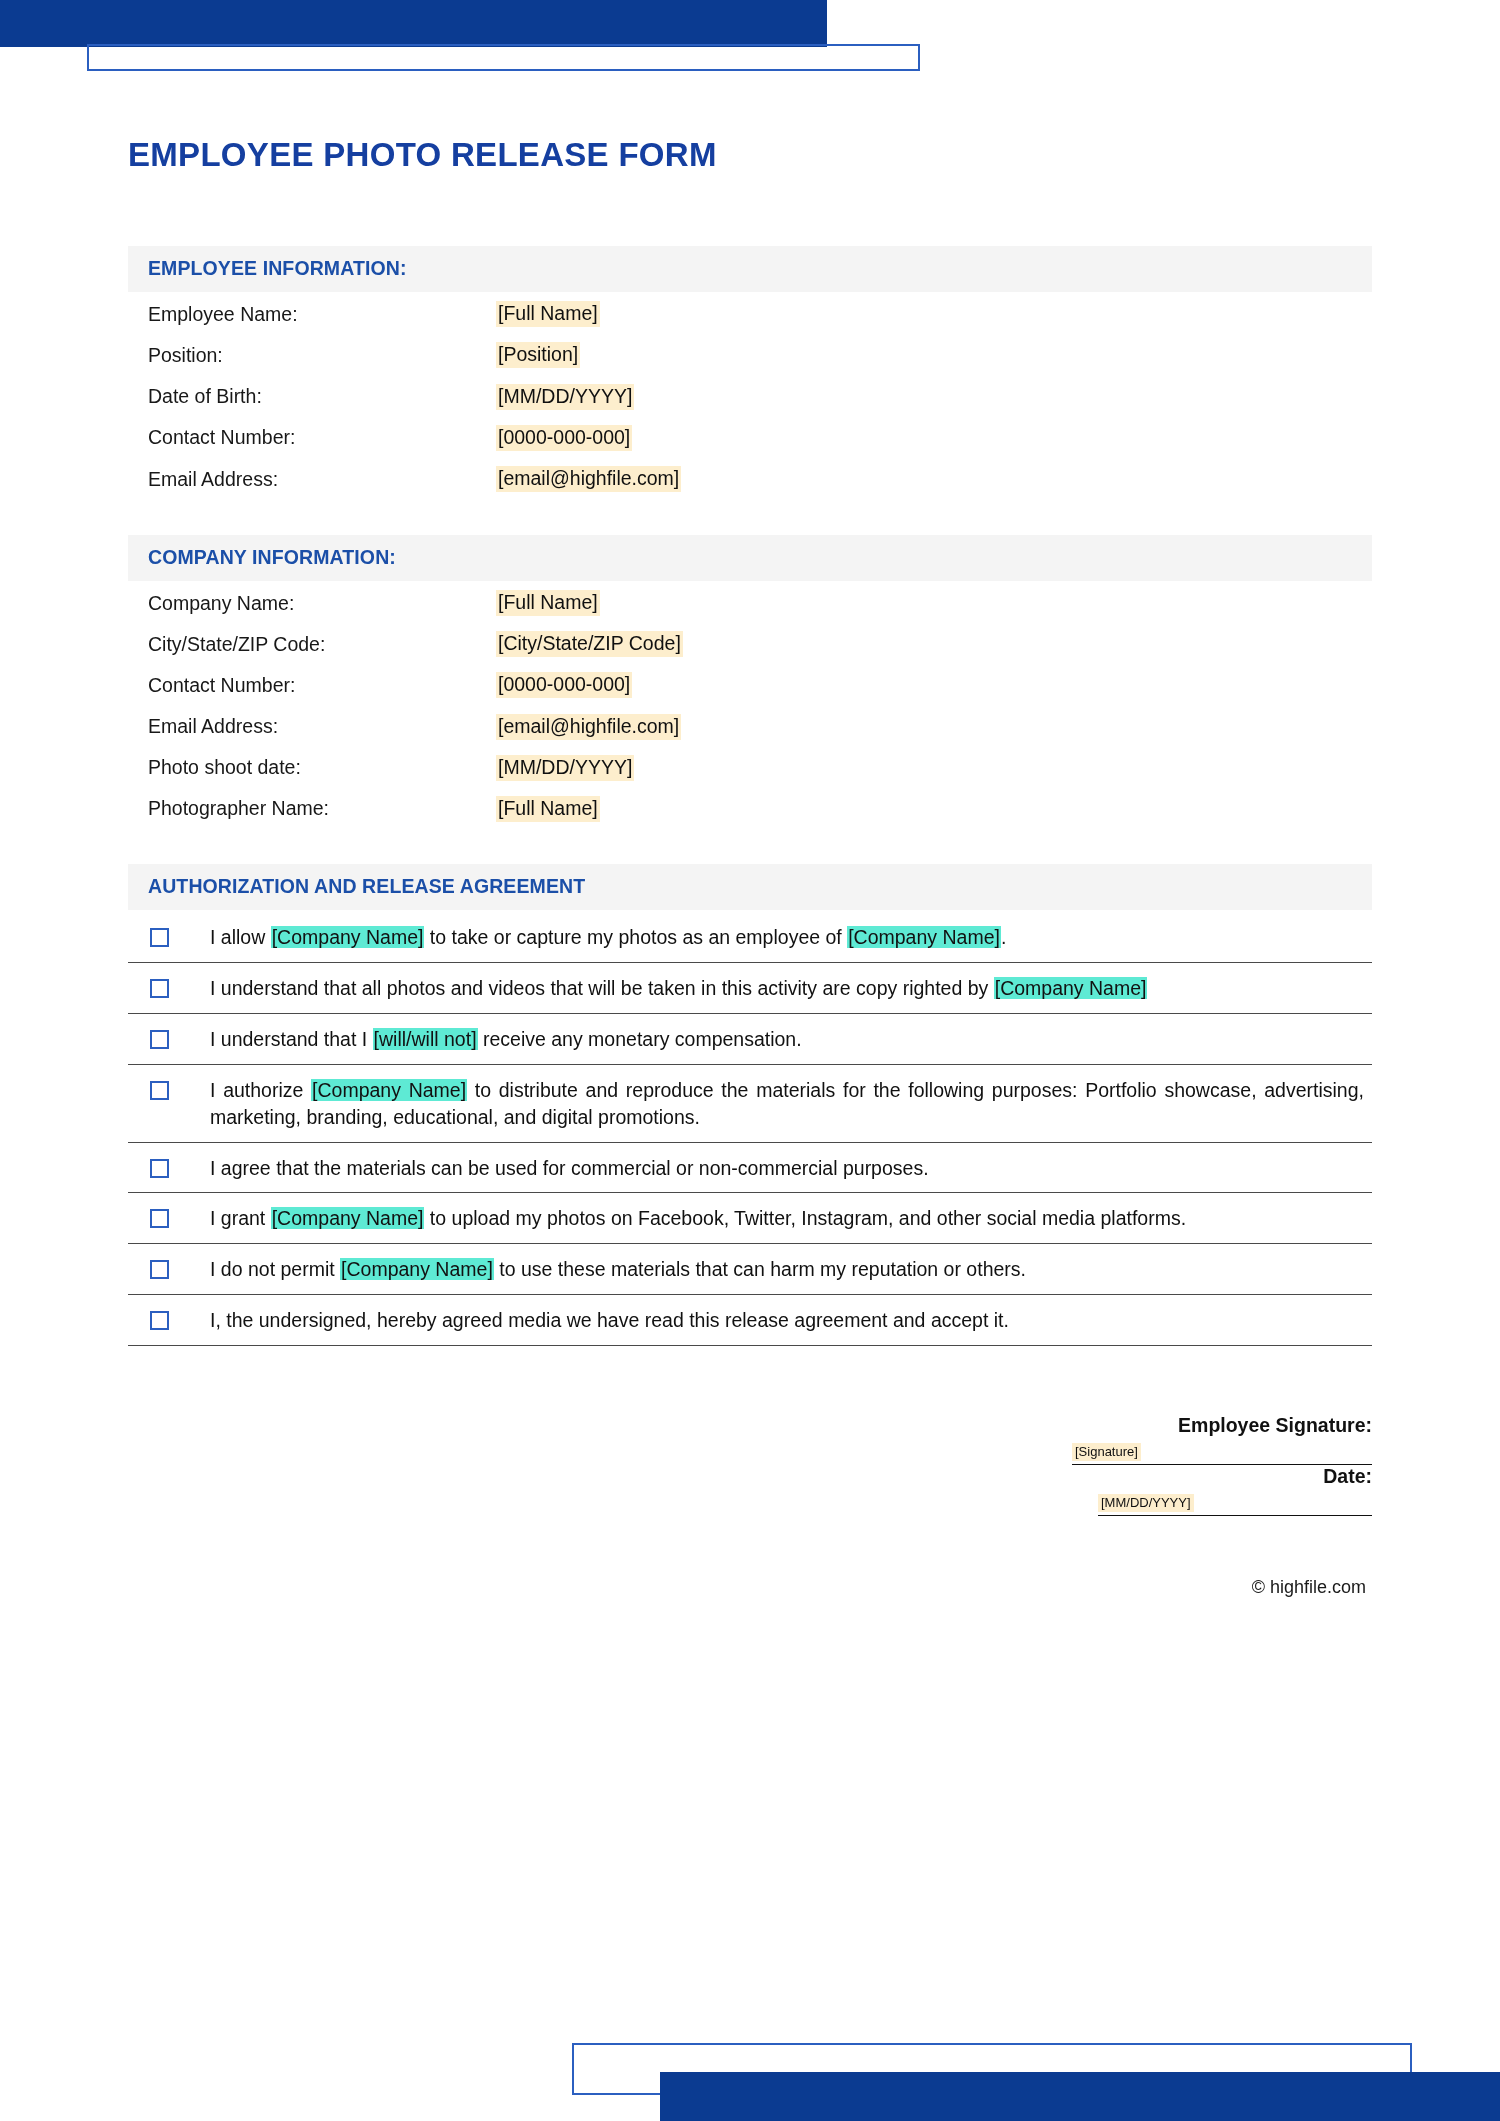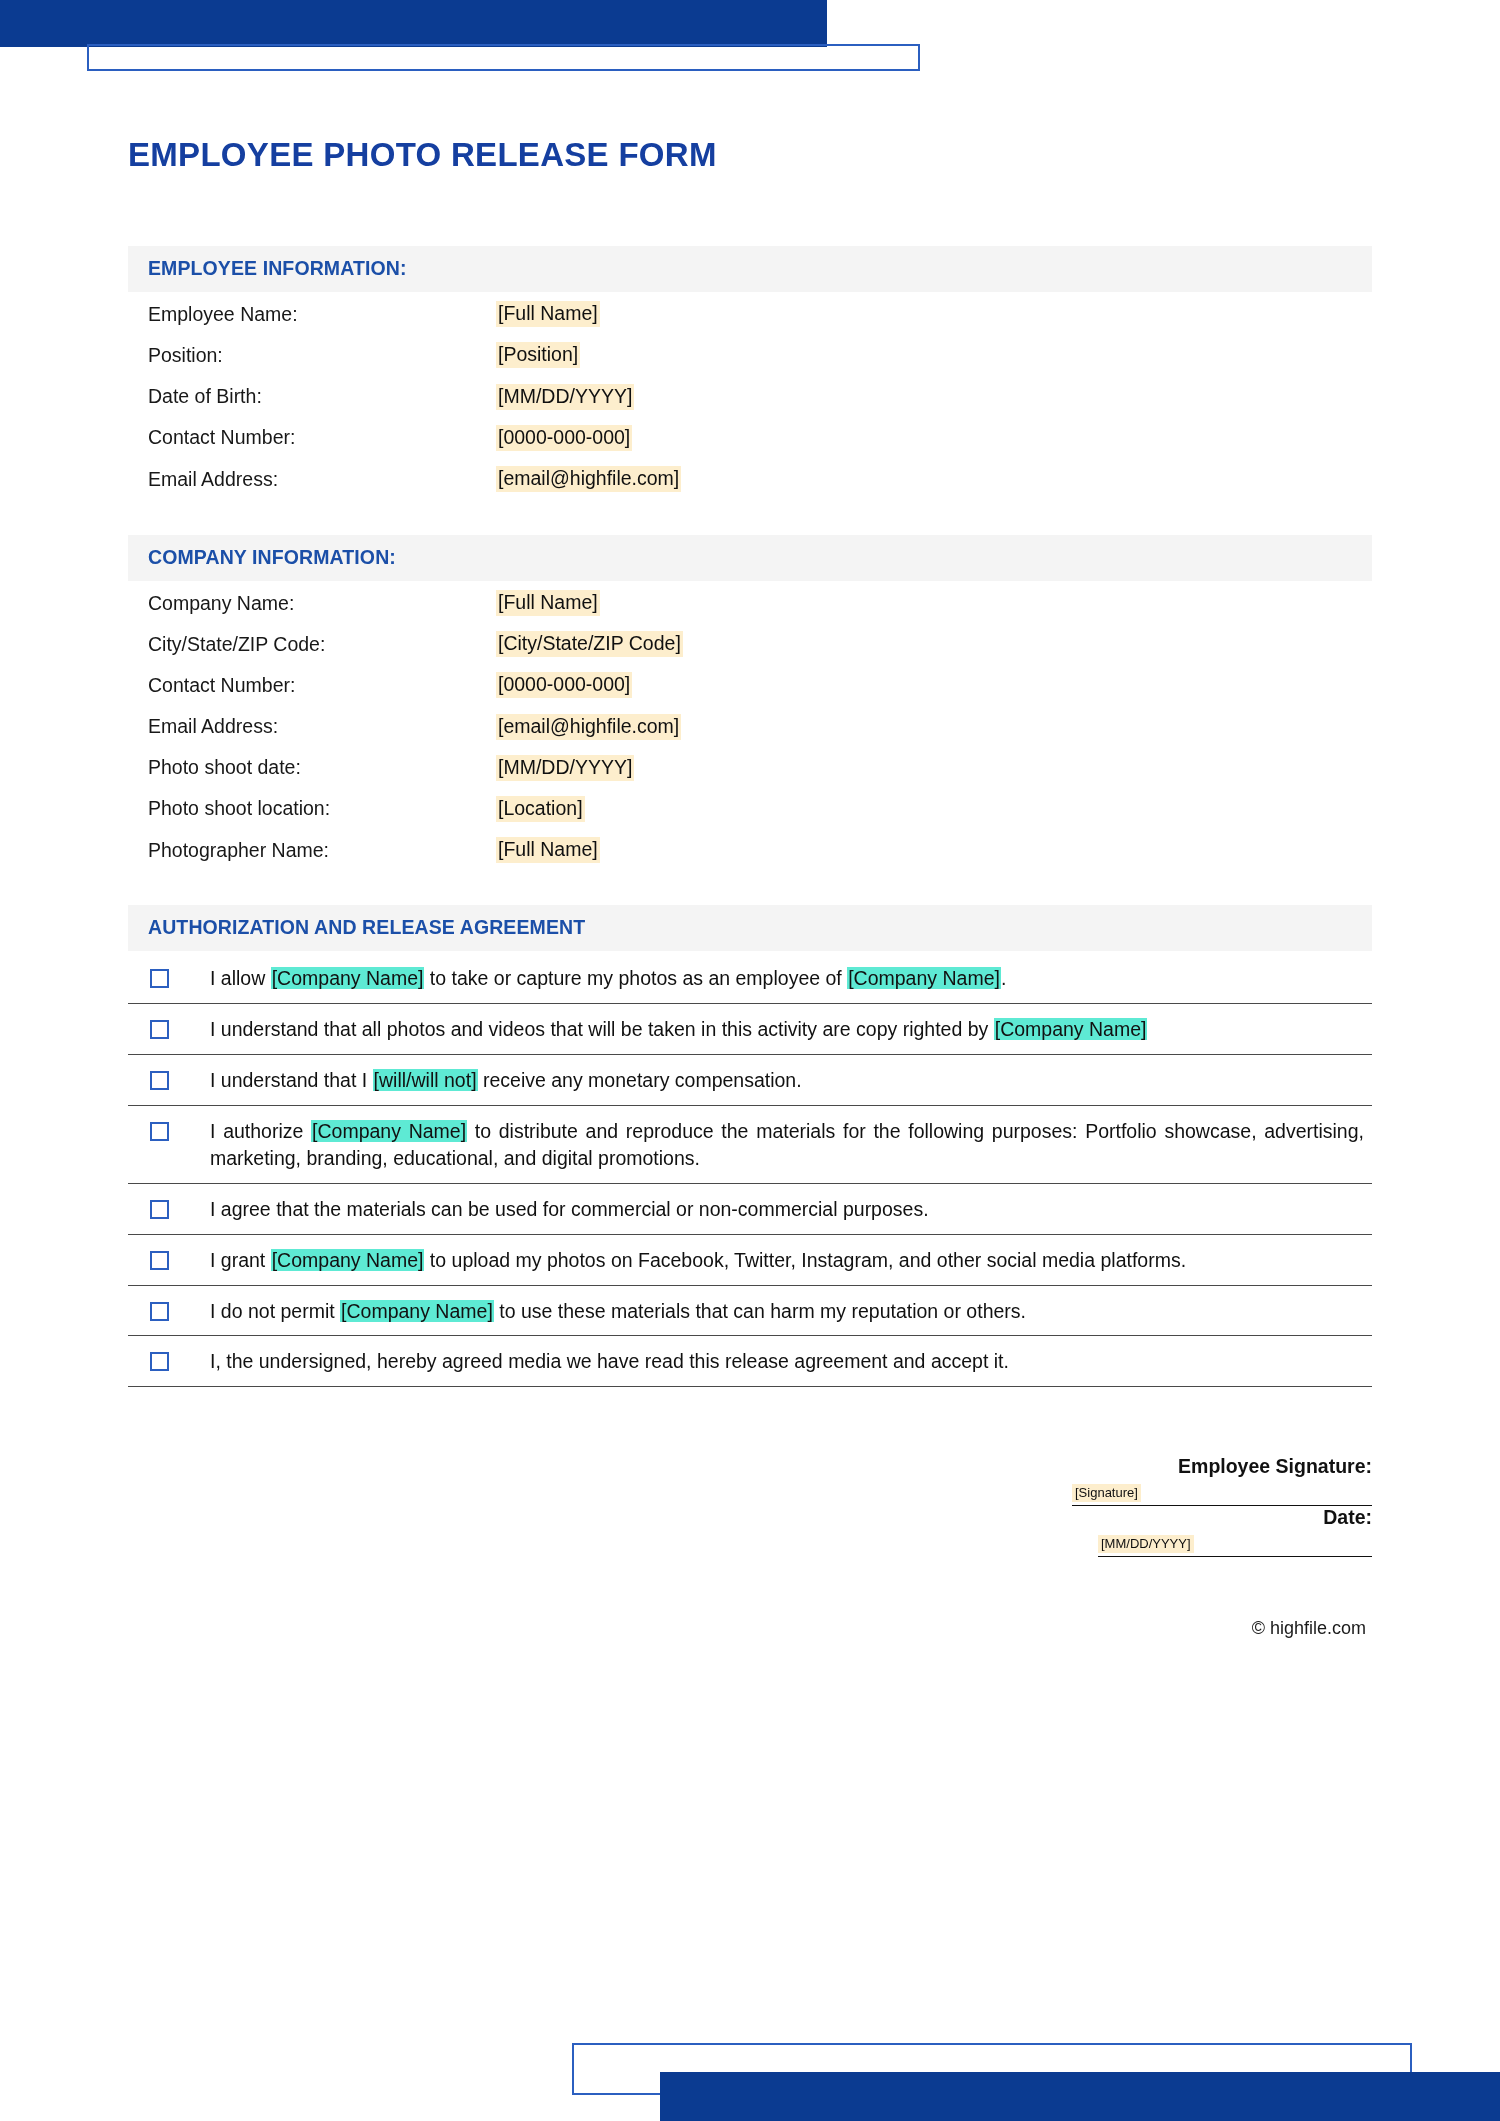--- a/index.html
+++ b/index.html
@@ -261,24 +261,20 @@
           <span class="field-label">Contact Number:</span>
           <span class="field-value">[0000-000-000]</span>
         </div>
         <div class="field-row">
           <span class="field-label">Email Address:</span>
           <span class="field-value">[email@highfile.com]</span>
         </div>
         <div class="field-row">
           <span class="field-label">Photo shoot date:</span>
           <span class="field-value">[MM/DD/YYYY]</span>
-        </div>
-        <div class="field-row">
-          <span class="field-label">Photo shoot location:</span>
-          <span class="field-value">[Location]</span>
         </div>
         <div class="field-row">
           <span class="field-label">Photographer Name:</span>
           <span class="field-value">[Full Name]</span>
         </div>
       </div>
 
     <div class="section-bar bar-auth">AUTHORIZATION AND RELEASE AGREEMENT</div>
     <div class="agreements" id="agreement-list">
         <div class="agr-item">

